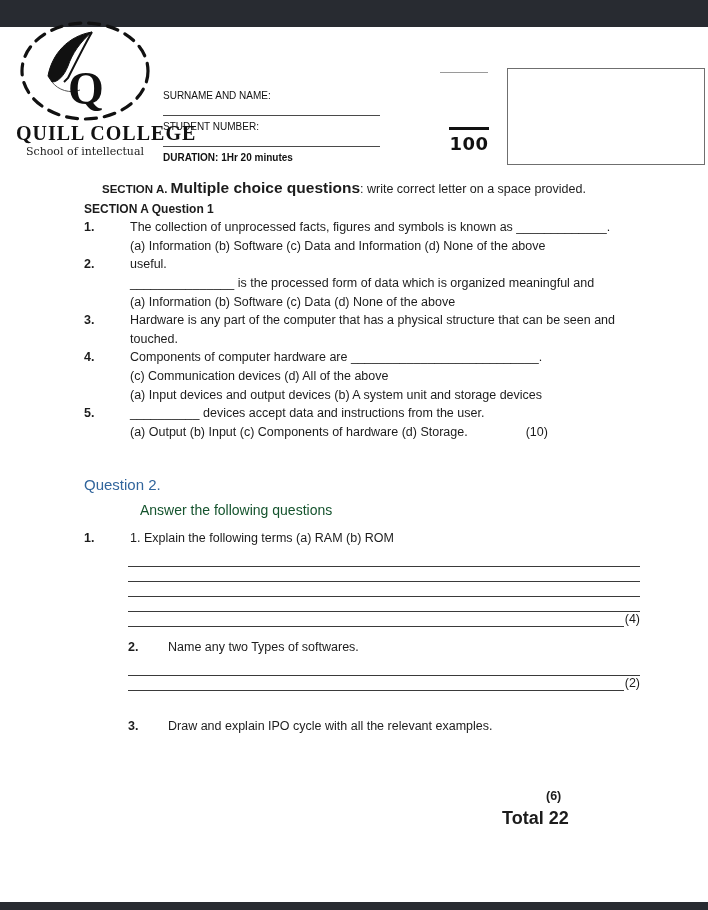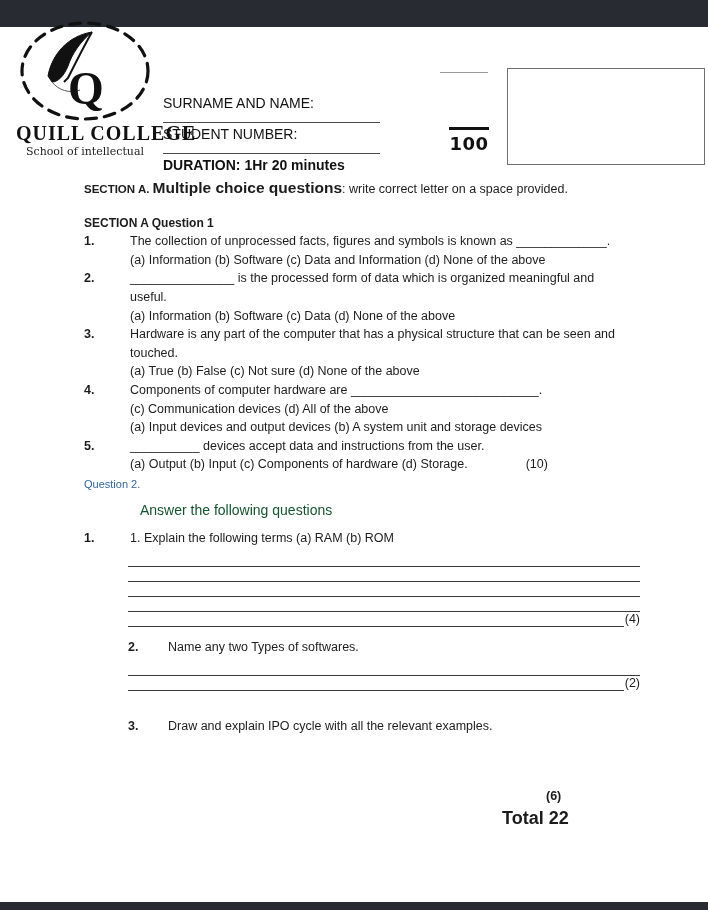--- a/index.html
+++ b/index.html
@@ -13,48 +13,48 @@
 
   
   .logo{position:absolute;left:16px;top:20px;width:138px;text-align:center;}
   .logo svg{display:block;margin:0 auto;}
   .logo-name{font-family:"Liberation Serif", serif;font-weight:bold;font-size:20px;
     letter-spacing:1px;color:#111;margin-top:-2px;white-space:nowrap;}
   .logo-tagline{font-family:"DejaVu Serif", serif;font-size:11px;
     color:#222;margin-top:0px;}
 
   
-  .fields{position:absolute;left:163px;top:96px;width:230px;font-size:14px;color:#111;}
+  .fields{position:absolute;left:163px;top:89px;width:230px;font-size:10px;color:#111;}
   .field-label{height:14px;line-height:14px;white-space:nowrap;}
   .field-line{border-bottom:1px solid #4a4a4a;width:217px;height:12px;margin-bottom:4px;}
   .field-duration{font-weight:bold;margin-top:3px;white-space:nowrap;}
 
   
   .score-line-top{position:absolute;left:440px;top:72px;width:48px;height:0;border-top:1px solid #9a9a9a;}
   .score-bar{position:absolute;left:449px;top:127px;width:40px;height:3px;background:#111;}
   .score-total{position:absolute;left:444px;top:133px;width:50px;text-align:center;
     font-family:"DejaVu Sans", sans-serif;font-weight:bold;font-size:18px;color:#111;letter-spacing:0.5px;}
   .answer-box{position:absolute;left:507px;top:68px;width:196px;height:95px;
     border:1px solid #6f6f6f;background:#fff;}
 
   
   .section-a{position:absolute;left:84px;top:179px;width:556px;font-size:12.5px;line-height:18.6px;}
   .sec-title{white-space:nowrap;}
-  .sec-title .pfx{font-weight:bold;font-size:11.5px;}
+  .sec-title .pfx{font-weight:bold;font-size:11.5px;margin-left:18px;}
   .sec-title .main{font-weight:bold;font-size:15.5px;}
   .sec-title .sfx{font-size:12.5px;}
-  .sec-sub{font-weight:bold;font-size:12px;margin-top:15px;}
+  .sec-sub{font-weight:bold;font-size:12px;margin-top:1px;}
   .q-row{display:flex;align-items:flex-start;}
   .q-num{flex:0 0 46px;font-weight:bold;}
   .q-lines{flex:1;}
   .q-marks{font-weight:normal;margin-left:58px;}
 
   
   .q2{position:absolute;left:84px;top:477px;width:556px;font-size:12.5px;line-height:15px;}
-  .q2-heading{font-size:11px;color:#31659C;}
+  .q2-heading{font-size:15px;color:#31659C;}
   .q2-subheading{font-size:14px;color:#14532d;margin:11px 0 0 56px;}
   .q2-item{display:flex;align-items:flex-start;margin-top:13px;}
   .q2-item .i-num{flex:0 0 46px;font-weight:bold;}
   .q2-item.indented .i-num{flex:0 0 40px;margin-left:44px;}
   .q2-item .i-text{flex:1;}
   .answer-lines{margin-left:44px;margin-top:6px;}
   .answer-line{display:flex;align-items:flex-end;height:15px;}
   .answer-line .rule{flex:1;border-bottom:1px solid #3a3a3a;height:14px;}
   .answer-line .mk{flex:0 0 auto;font-size:12.5px;padding-left:1px;}
   .gap-lg{margin-top:28px !important;}
@@ -105,31 +105,30 @@
         <div class="q-row">
           <span class="q-num">1.</span>
           <div class="q-lines">
             <div>The collection of unprocessed facts, figures and symbols is known as _____________.</div>
             <div>(a) Information (b) Software (c) Data and Information (d) None of the above</div>
           </div>
         </div>
         <div class="q-row">
           <span class="q-num">2.</span>
           <div class="q-lines">
+            <div>useful.</div>
             <div>_______________ is the processed form of data which is organized meaningful and</div>
-            <div>useful.</div>
             <div>(a) Information (b) Software (c) Data (d) None of the above</div>
           </div>
         </div>
         <div class="q-row">
           <span class="q-num">3.</span>
           <div class="q-lines">
             <div>Hardware is any part of the computer that has a physical structure that can be seen and</div>
             <div>touched.</div>
-            <div>(a) True (b) False (c) Not sure (d) None of the above</div>
           </div>
         </div>
         <div class="q-row">
           <span class="q-num">4.</span>
           <div class="q-lines">
             <div>Components of computer hardware are ___________________________.</div>
             <div>(c) Communication devices (d) All of the above</div>
             <div>(a) Input devices and output devices (b) A system unit and storage devices</div>
           </div>
         </div>

